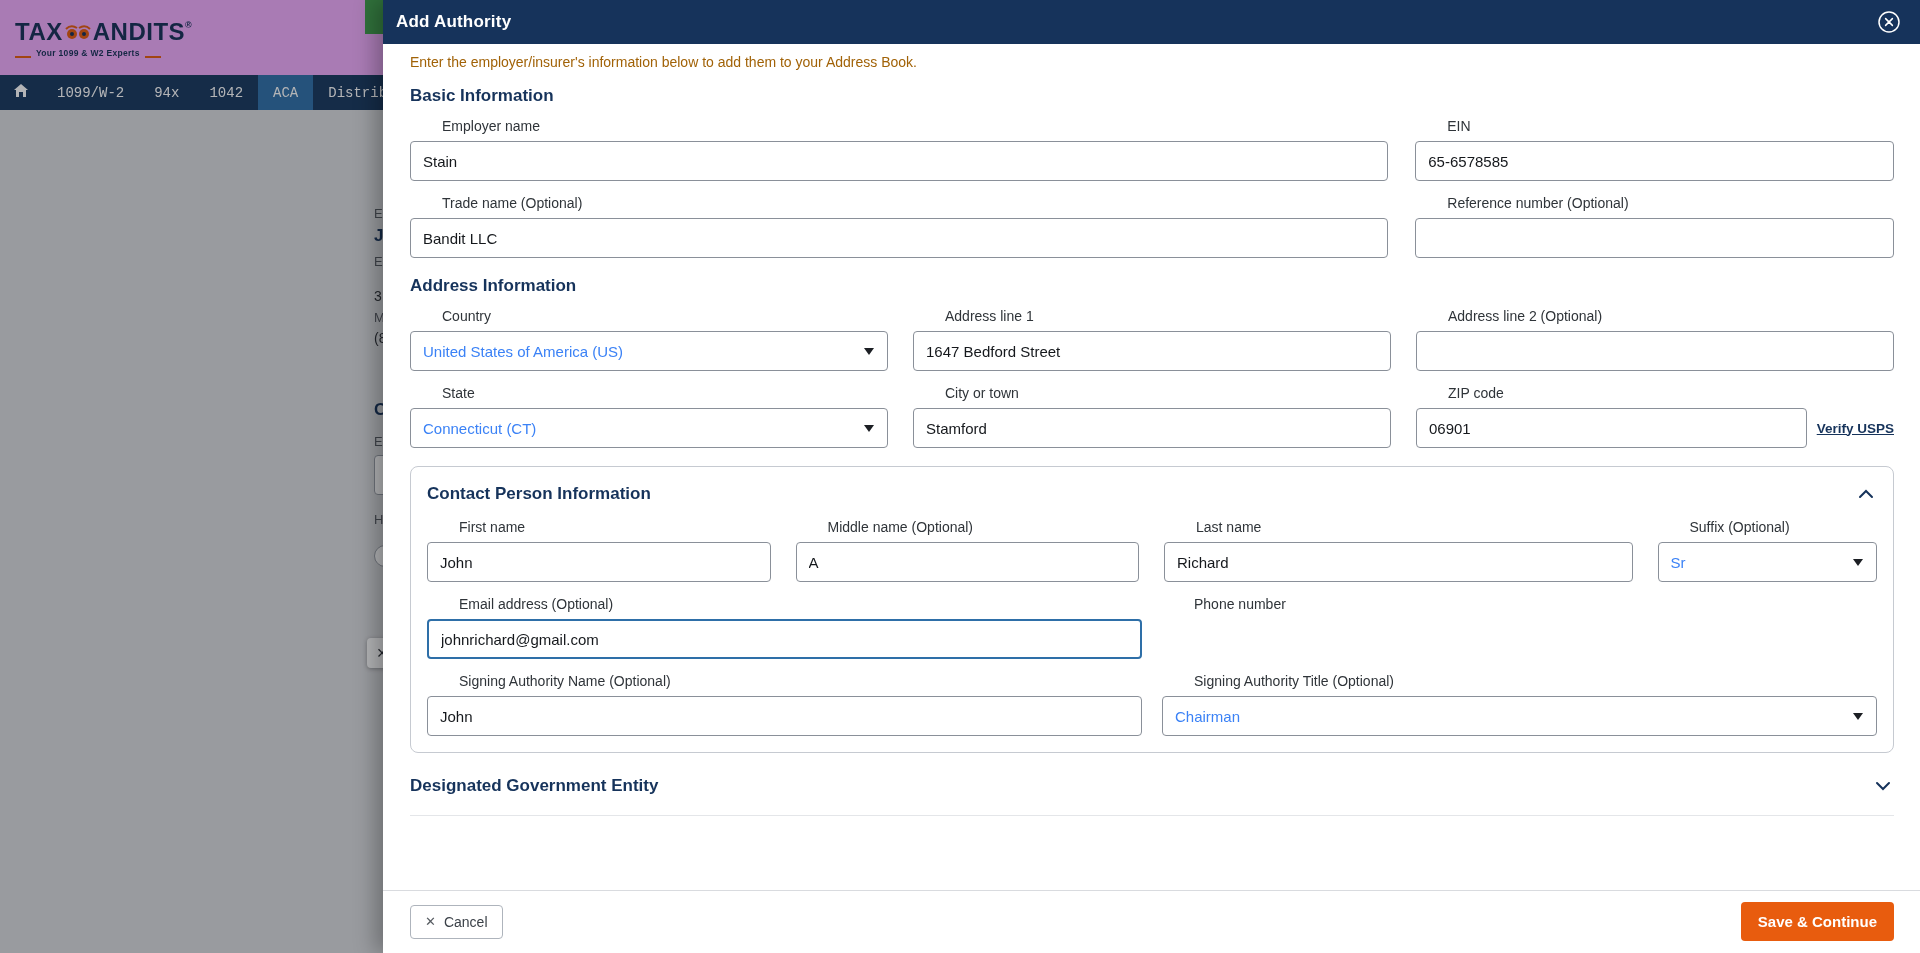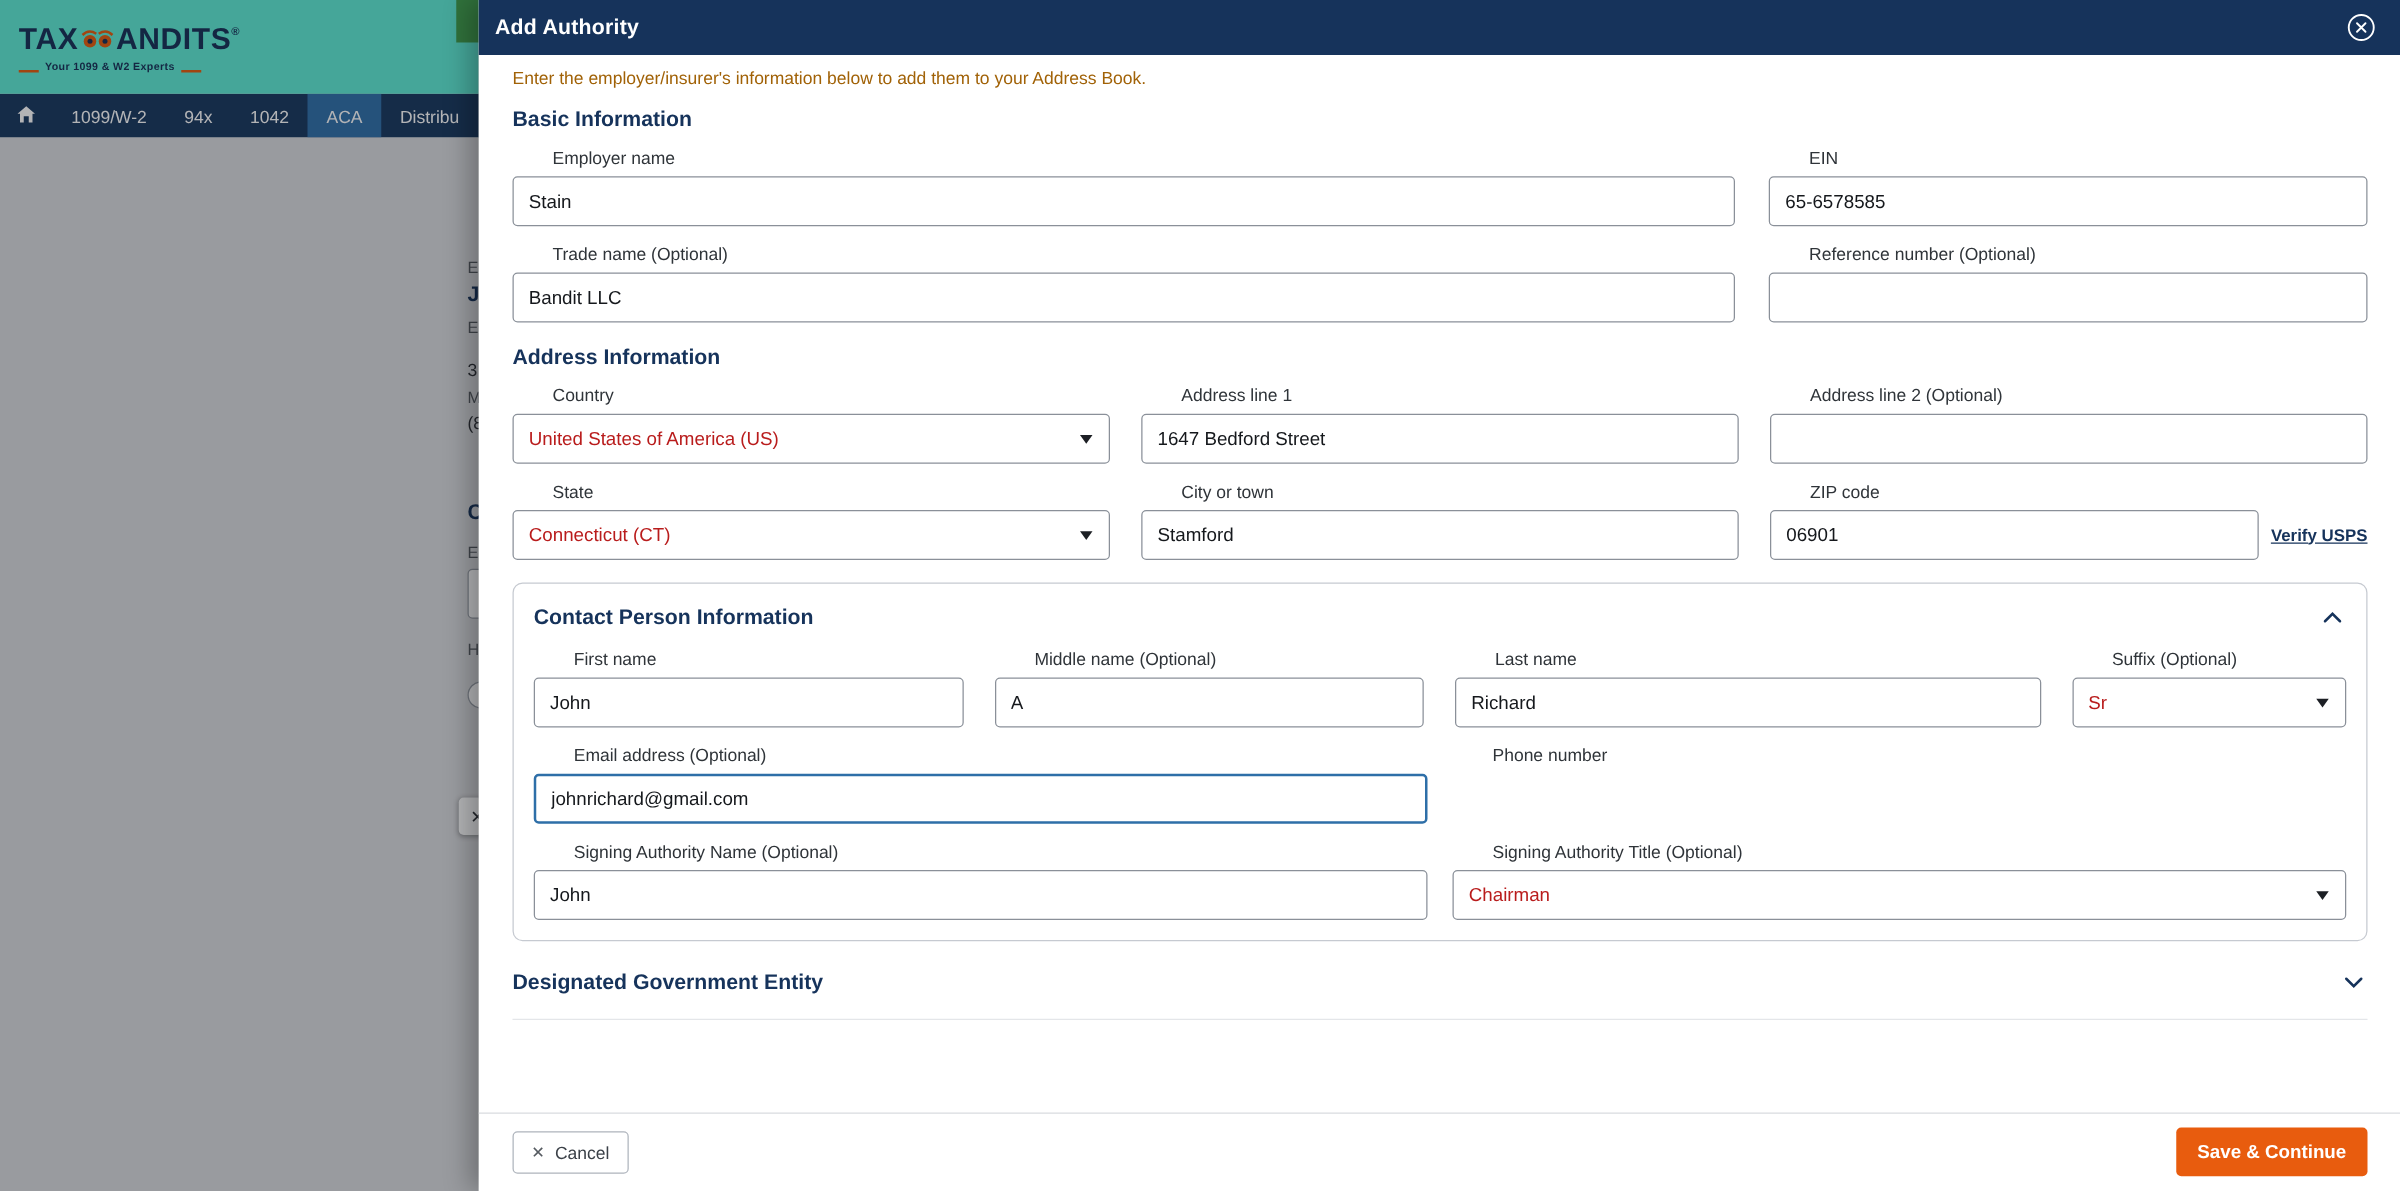--- a/index.html
+++ b/index.html
@@ -5,32 +5,32 @@
   * { margin:0; padding:0; box-sizing:border-box; }
   html,body { width:1920px; height:953px; }
   body {
     font-family:"Liberation Sans", sans-serif;
     position:relative; overflow:hidden;
     background:#e9eaec; color:#1c2025;
   }
 
   
   .backdrop { position:absolute; left:0; top:0; width:383px; height:953px; overflow:hidden; }
-  .topbar { height:75px; background:#5eead4; display:flex; align-items:center; padding-left:15px; position:relative; }
+  .topbar { height:75px; background:#f0abfc; display:flex; align-items:center; padding-left:15px; position:relative; }
   .logo { display:flex; flex-direction:column; }
   .logo-line { display:flex; align-items:center; color:#152f56; font-weight:bold; font-size:24px; letter-spacing:.5px; }
   .logo-owl { margin:0 2px; }
   .logo-reg { font-size:9px; font-weight:bold; align-self:flex-start; margin-top:2px; }
   .logo-tagline { display:flex; align-items:flex-end; gap:5px; margin-top:2px; }
   .logo-tagline span.txt { font-size:8.5px; color:#152f56; font-weight:bold; letter-spacing:.3px; }
   .logo-tagline .dash { width:16px; height:2px; background:#e55c0d; }
   .green-frag { position:absolute; right:0; top:0; width:18px; height:34px; background:#3f9d4b; }
 
   .navbar { height:35px; background:#17375e; display:flex; align-items:stretch; color:#fff; font-size:14px; }
-  .nav-item { display:flex; align-items:center; padding:0 15px; white-space:nowrap; cursor:pointer; }
+  .nav-item { display:flex; align-items:center; padding:0 15px; white-space:nowrap; cursor:pointer;font-family:Liberation Mono, monospace; }
   .nav-item.home { padding:0 13px; }
   .nav-item.active { background:#2e6fa8; }
 
   .bg-area { position:relative; height:843px; background:#d9dadd; }
   .frag { position:absolute; left:374px; white-space:nowrap; color:#555a61; font-size:13px; }
   .frag.bold-navy { color:#16335b; font-weight:bold; font-size:17px; }
   .frag.val { color:#2b2f34; font-size:14px; }
   .frag-inputbox { position:absolute; left:374px; width:40px; height:40px; background:#fff; border:1px solid #9aa0a8; border-radius:4px; }
   .frag-circle { position:absolute; left:374px; width:22px; height:22px; border:1px solid #9aa0a8; border-radius:50%; background:#fff; }
   .frag-closebox { position:absolute; left:367px; width:30px; height:30px; background:#fff; border-radius:4px; box-shadow:0 1px 4px rgba(0,0,0,.3);
@@ -48,21 +48,21 @@
   .subtitle { font-size:14px; color:#a16207; margin-bottom:16px; }
   .section-heading { color:#16335b; font-size:17px; font-weight:bold; }
   .sh-basic { margin:2px 0 12px; }
   .sh-addr { margin:18px 0 12px; }
 
   .field-label { display:block; font-size:14px; color:#2f3439; margin-bottom:7px;margin-left:32px; }
   .input { display:block; width:100%; height:40px; border:1px solid #8a9099; border-radius:4px; padding:0 12px;
            font-size:15px; color:#15181c; background:#fff; font-family:inherit; outline:none; }
   .input.focused { border:2px solid #2e6fa8; }
   .select { position:relative; display:flex; align-items:center; height:40px; border:1px solid #8a9099; border-radius:4px;
-            padding:0 34px 0 12px; font-size:15px; color:#b91c1c; background:#fff; cursor:pointer; }
+            padding:0 34px 0 12px; font-size:15px; color:#3b82f6; background:#fff; cursor:pointer; }
   .caret { position:absolute; right:13px; top:50%; margin-top:-3px; width:0; height:0;
            border-left:5.5px solid transparent; border-right:5.5px solid transparent; border-top:7px solid #1c1f24; }
 
   .row { display:grid; margin-bottom:14px; }
   .row-main   { grid-template-columns:987fr 483fr; gap:27px; }
   .row-thirds { grid-template-columns:1fr 1fr 1fr; gap:25px; }
   .zip-line { display:flex; align-items:center; gap:10px; }
   .zip-line .input { flex:1 1 auto; width:auto; }
   .usps-link { font-size:13.5px; font-weight:bold; color:#16335b; text-decoration:underline; white-space:nowrap; cursor:pointer; }
 

